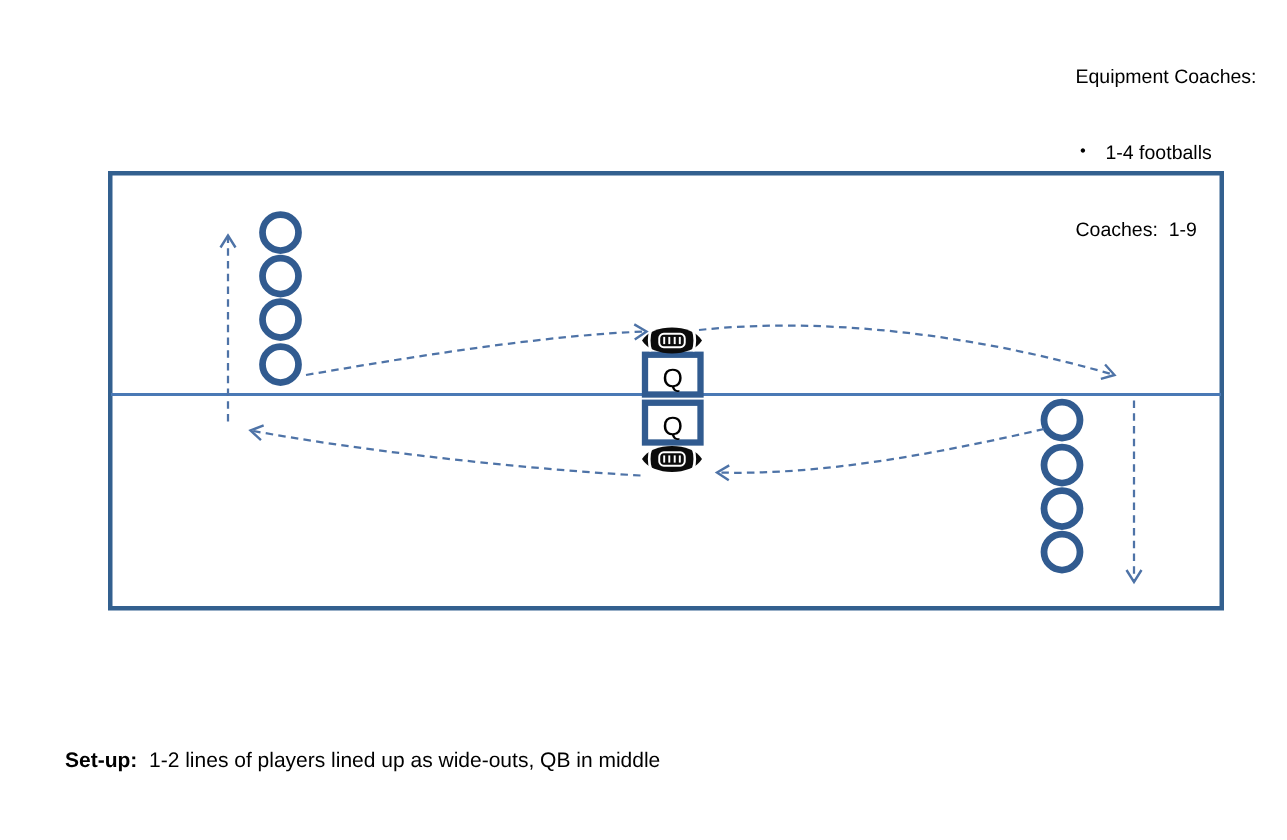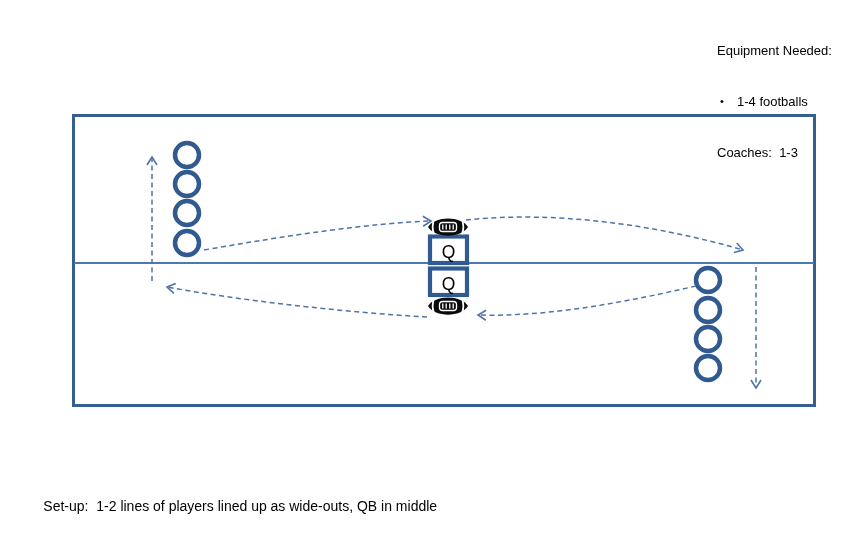--- a/index.html
+++ b/index.html
@@ -45,34 +45,34 @@
 
   
   .notes {
     position: absolute;
     left: 20px;
     top: 438px;
     font-size: 14px;
     line-height: 19.7px;
     white-space: pre-wrap;
   }
-  .notes .setup-label { font-weight: normal; }
+  .notes .setup-label { font-weight: bold; }
 </style>
 </head>
 <body>
 
 <div class="slide">
 
   <div class="equipment">
-    <div>Equipment Needed:</div>
+    <div>Equipment Coaches:</div>
     <div class="row">
       <span class="bullet-glyph">•</span>
       <span>1-4 footballs</span>
     </div>
-    <div>Coaches:  1-3</div>
+    <div>Coaches:  1-9</div>
   </div>
 
   <svg class="diagram-svg" width="858" height="560" viewBox="0 0 858 560">
     <defs>
       <marker id="arrowOpen" markerUnits="userSpaceOnUse" markerWidth="15" markerHeight="15" viewBox="0 0 15 15" refX="11" refY="7.5" orient="auto">
         <path d="M3 2.5 L11 7.5 L3 12.5" fill="none" stroke-width="1.6" class="connector"></path>
       </marker>
     </defs>
 
     <rect x="73.5" y="115.5" width="741" height="290" fill="none" stroke-width="3" class="border-stroke"></rect>

